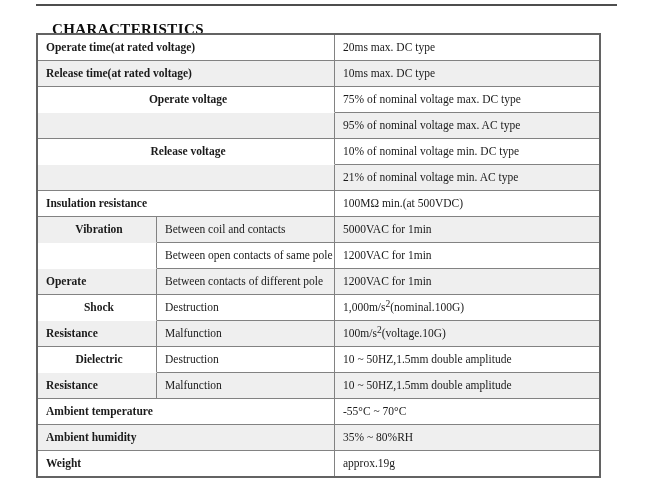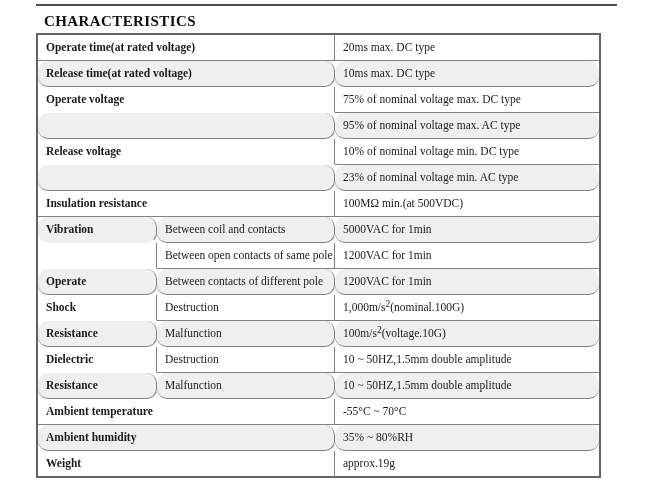--- a/index.html
+++ b/index.html
@@ -21,21 +21,21 @@
     background: #4e4e4e;
   }
   .page-title {
     position: absolute;
     left: 40px;
     top: 9px;
     font-size: 15px;
     font-weight: bold;
     letter-spacing: 0.4px;
     color: #0d0d0d;
-    margin: 4px;
+    margin: 12px;
   }
   table.spec-table {
     position: absolute;
     left: 36px;
     top: 33px;
     width: 561px;
     table-layout: fixed;
     border-collapse: separate;
     border-spacing: 0;
     border: 2px solid #636363;
@@ -47,25 +47,25 @@
     font-size: 11.5px;
     line-height: 13px;
     border-right: 1.3px solid #828282;
     border-bottom: 1.3px solid #828282;
     color: #1a1a1a;
     overflow: hidden;
     white-space: nowrap;
   }
   .spec-table td:last-child { border-right: none; }
   .spec-table tr:last-child td { border-bottom: none; }
-  .spec-table tr.shaded td { background: #efefef; border-radius: 10px; }
+  .spec-table tr.shaded td { background: #efefef; }
   .spec-table tr.plain td { background: #ffffff; }
   .spec-table td.label { font-weight: bold; margin-left: 32px; }
   
-  .spec-table td.no-line { border-bottom-color: transparent; }
+  .spec-table td.no-line { border-bottom-color: transparent; text-align: center; }
   .sup {
     font-size: 9.5px;
     position: relative;
     top: -4px;
   }
 </style>
 </head>
 <body>
 
 <div class="page">
@@ -100,21 +100,21 @@
         <td colspan="2"></td>
         <td class="value">95% of nominal voltage max. AC type</td>
       </tr>
 
       <tr class="plain">
         <td class="label no-line" colspan="2">Release voltage</td>
         <td class="value">10% of nominal voltage min. DC type</td>
       </tr>
       <tr class="shaded">
         <td colspan="2"></td>
-        <td class="value">23% of nominal voltage min. AC type</td>
+        <td class="value">21% of nominal voltage min. AC type</td>
       </tr>
 
       <tr class="plain">
         <td class="label" colspan="2">Insulation resistance</td>
         <td class="value">100MΩ min.(at 500VDC)</td>
       </tr>
 
       <tr class="shaded">
         <td class="label no-line">Vibration</td>
         <td class="sub">Between coil and contacts</td>

